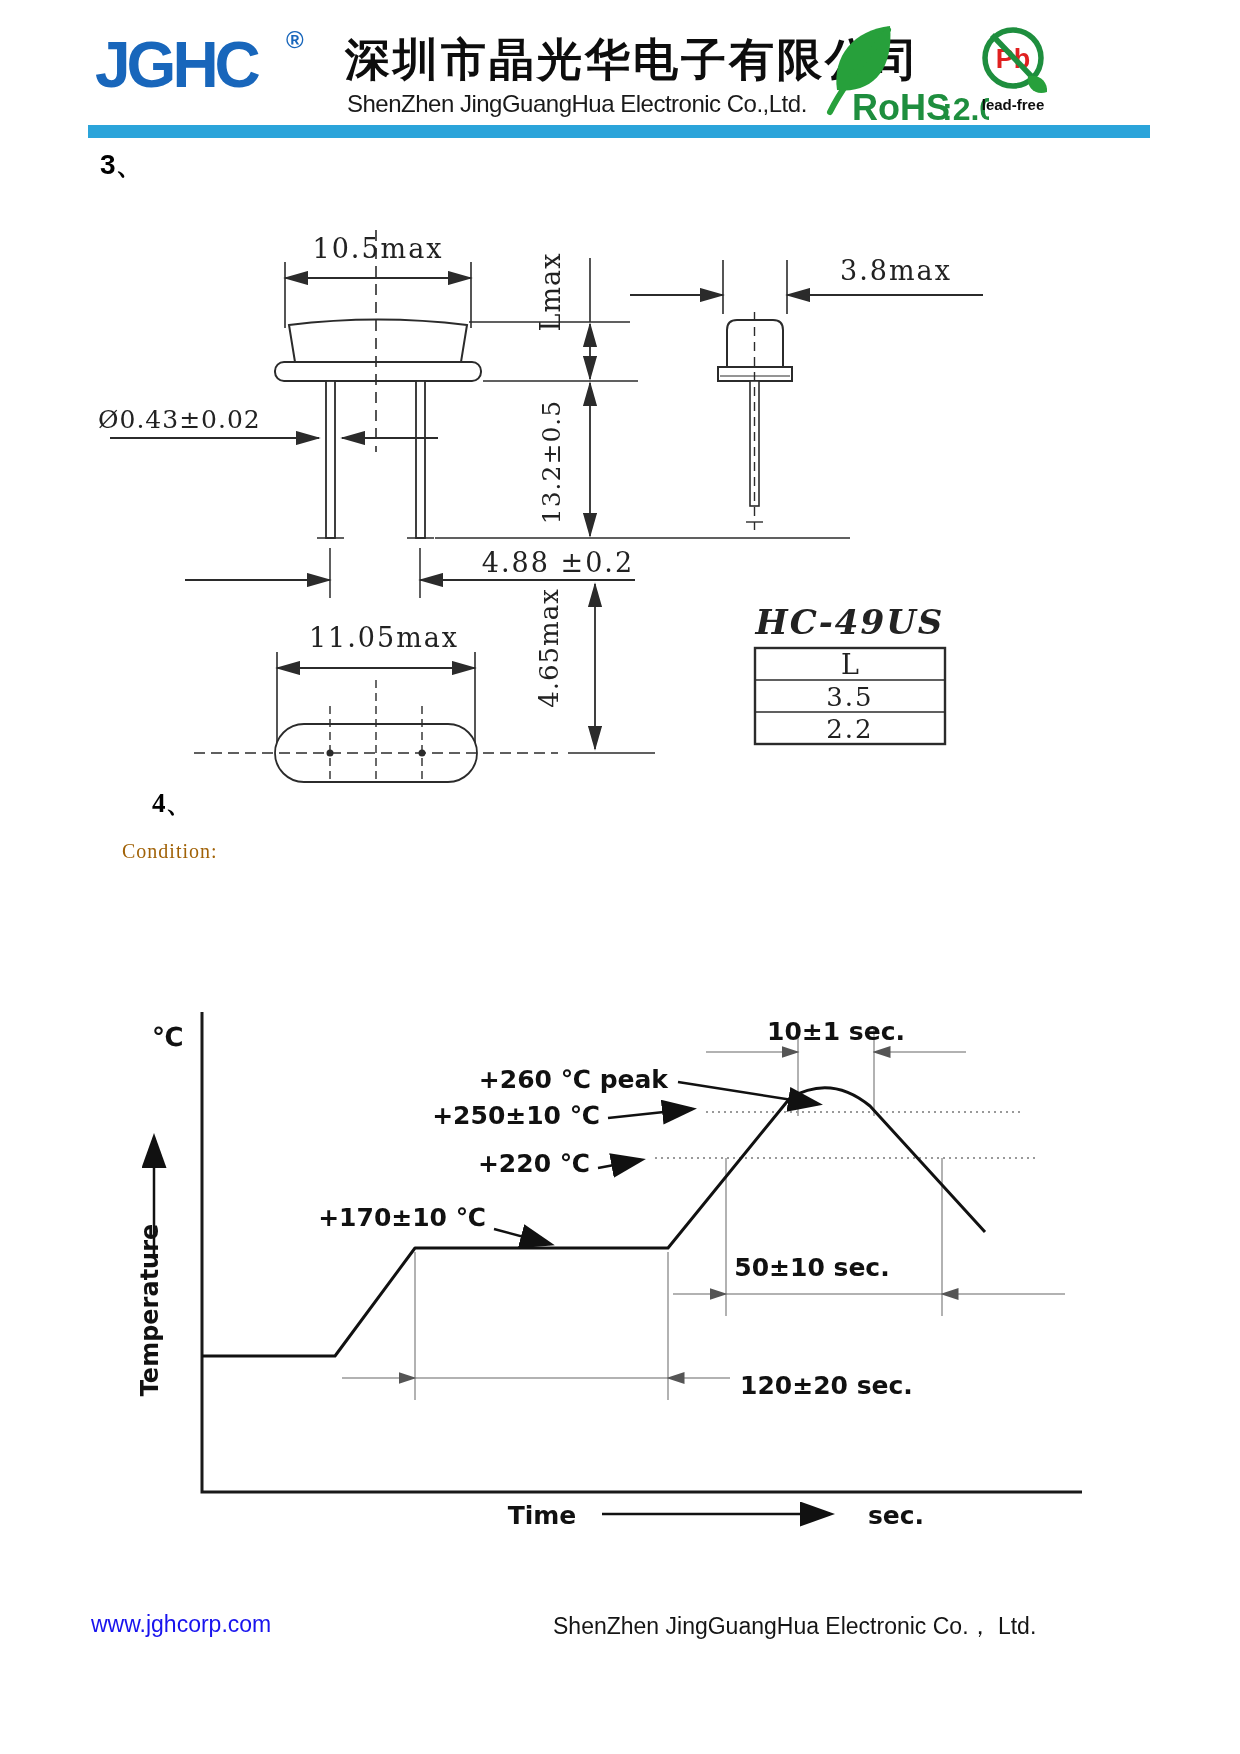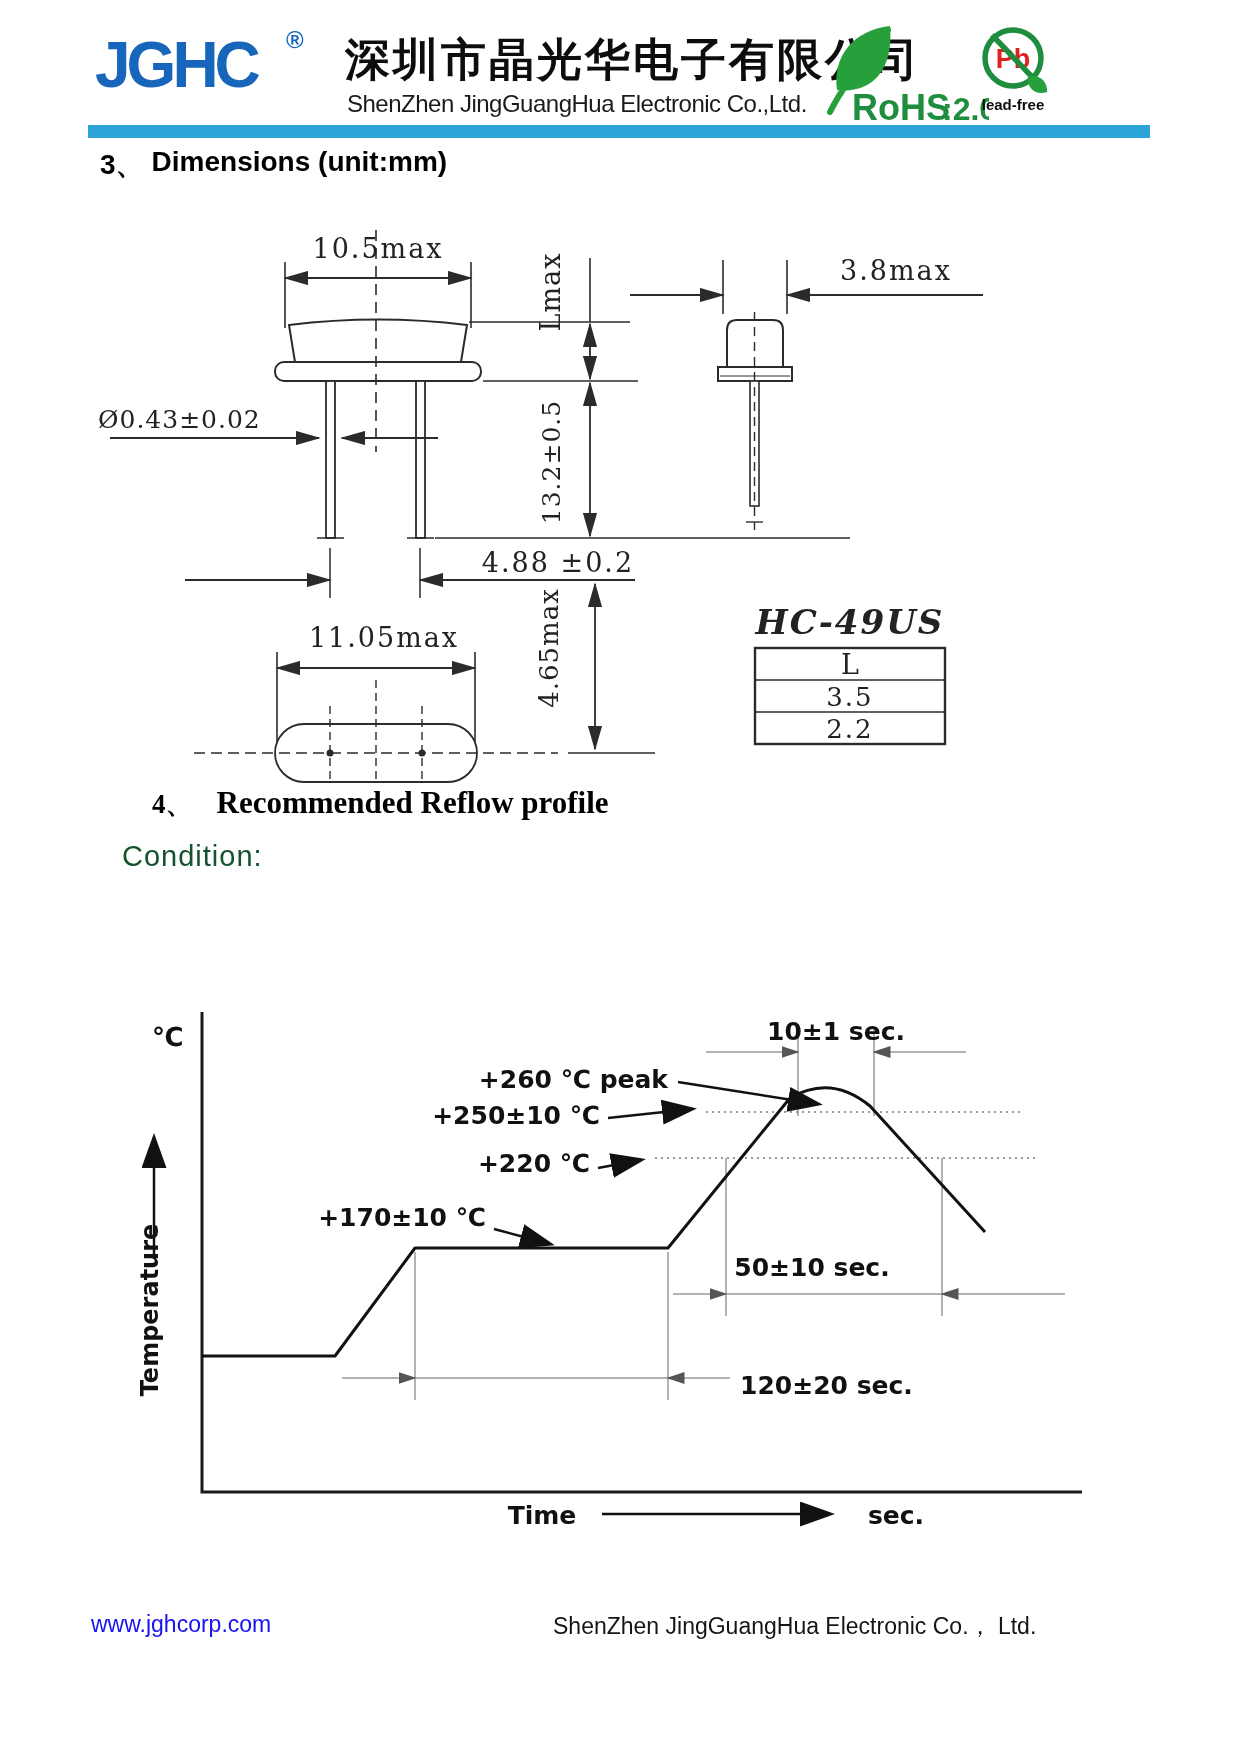--- a/index.html
+++ b/index.html
@@ -13,22 +13,22 @@
   .company-cn{left:345px;top:30px;font-size:45px;font-weight:700;letter-spacing:3px;color:#0d0d0d;
               font-family:"DejaVu Sans","Liberation Sans",sans-serif}
   .company-en{left:347px;top:90px;font-size:24px;color:#1a1a1a;letter-spacing:-0.5px}
   .blue-bar{left:88px;top:125px;width:1062px;height:13px;background:#2ba4da}
   
   .h3{left:100px;top:146px;font-size:28px;font-weight:700;color:#000;display:flex;gap:8px}
   .h4{left:152px;top:785px;display:flex;align-items:baseline;gap:24px;
       font-family:"Liberation Serif","DejaVu Serif",serif;color:#000}
   .h4 .num{font-size:27px;font-weight:700}
   .h4 .ttl{font-size:31px;font-weight:700}
-  .condition{left:122px;top:840px;font-size:29px;letter-spacing:1px;color:#14532d;
-             font-family:Liberation Sans, sans-serif}
+  .condition{left:122px;top:840px;font-size:20px;letter-spacing:1px;color:#a16207;
+             font-family:Liberation Serif, serif}
   
   .foot-link{left:91px;top:1611px;font-size:23px;color:#1813ee}
   .foot-co{left:553px;top:1611px;font-size:23px;color:#151515}
   svg text{stroke:none}
 </style>
 </head>
 <body>
 
 <div class="abs logo">JGHC</div>
 <div class="abs logo-reg">®</div>
@@ -51,21 +51,20 @@
     <line x1="16" y1="11" x2="59" y2="56" stroke="#1e8e3e" stroke-width="5.5"></line>
     <path d="M52,52 C64,50 72,58 71,68 C60,72 50,64 52,52 Z" fill="#27a03b"></path>
   </g>
   <text x="37" y="86" text-anchor="middle" font-size="15" font-weight="bold" fill="#0d0d0d" font-family="Liberation Sans,sans-serif">lead-free</text>
 </svg>
 
 <div class="abs blue-bar"></div>
 
 <div class="abs h3">
   <span>3、</span>
-  <span>Dimensions (unit:mm)</span>
 </div>
 
 <svg class="abs" style="left:90px;top:200px" width="1060" height="585" viewBox="0 0 1060 585">
   <defs>
     <marker id="da" viewBox="0 0 14 8" refX="13" refY="4" markerWidth="14" markerHeight="8" orient="auto-start-reverse">
         <path d="M0,0 L14,4 L0,8 Z" fill="#2b2b2b"></path>
       </marker>
   </defs>
 
   <g stroke="#2b2b2b" fill="none" stroke-width="2">
@@ -162,21 +161,20 @@
     <text x="806" y="80" text-anchor="middle" font-size="27" letter-spacing="2">3.8max</text>
     <text x="760" y="434" text-anchor="middle" font-size="34" font-style="italic" font-weight="bold" letter-spacing="2">HC-49US</text>
     <text x="760" y="474" text-anchor="middle" font-size="27">L</text>
     <text x="760" y="506" text-anchor="middle" font-size="26" letter-spacing="2">3.5</text>
     <text x="760" y="538" text-anchor="middle" font-size="26" letter-spacing="2">2.2</text>
   </g>
 </svg>
 
 <div class="abs h4">
   <span class="num">4、</span>
-  <span class="ttl">Recommended Reflow profile</span>
 </div>
 <div class="abs condition">Condition:</div>
 
 <svg class="abs" style="left:90px;top:880px" width="1060" height="660" viewBox="0 0 1060 660">
   <defs>
     <marker id="ca" viewBox="0 0 12 8" refX="11" refY="4" markerWidth="12" markerHeight="8" orient="auto-start-reverse">
         <path d="M0,0 L12,4 L0,8 Z" fill="#555"></path>
       </marker>
     <marker id="cab" viewBox="0 0 14 10" refX="12" refY="5" markerWidth="14" markerHeight="10" orient="auto-start-reverse">
         <path d="M0,0 L14,5 L0,10 Z" fill="#111"></path>

